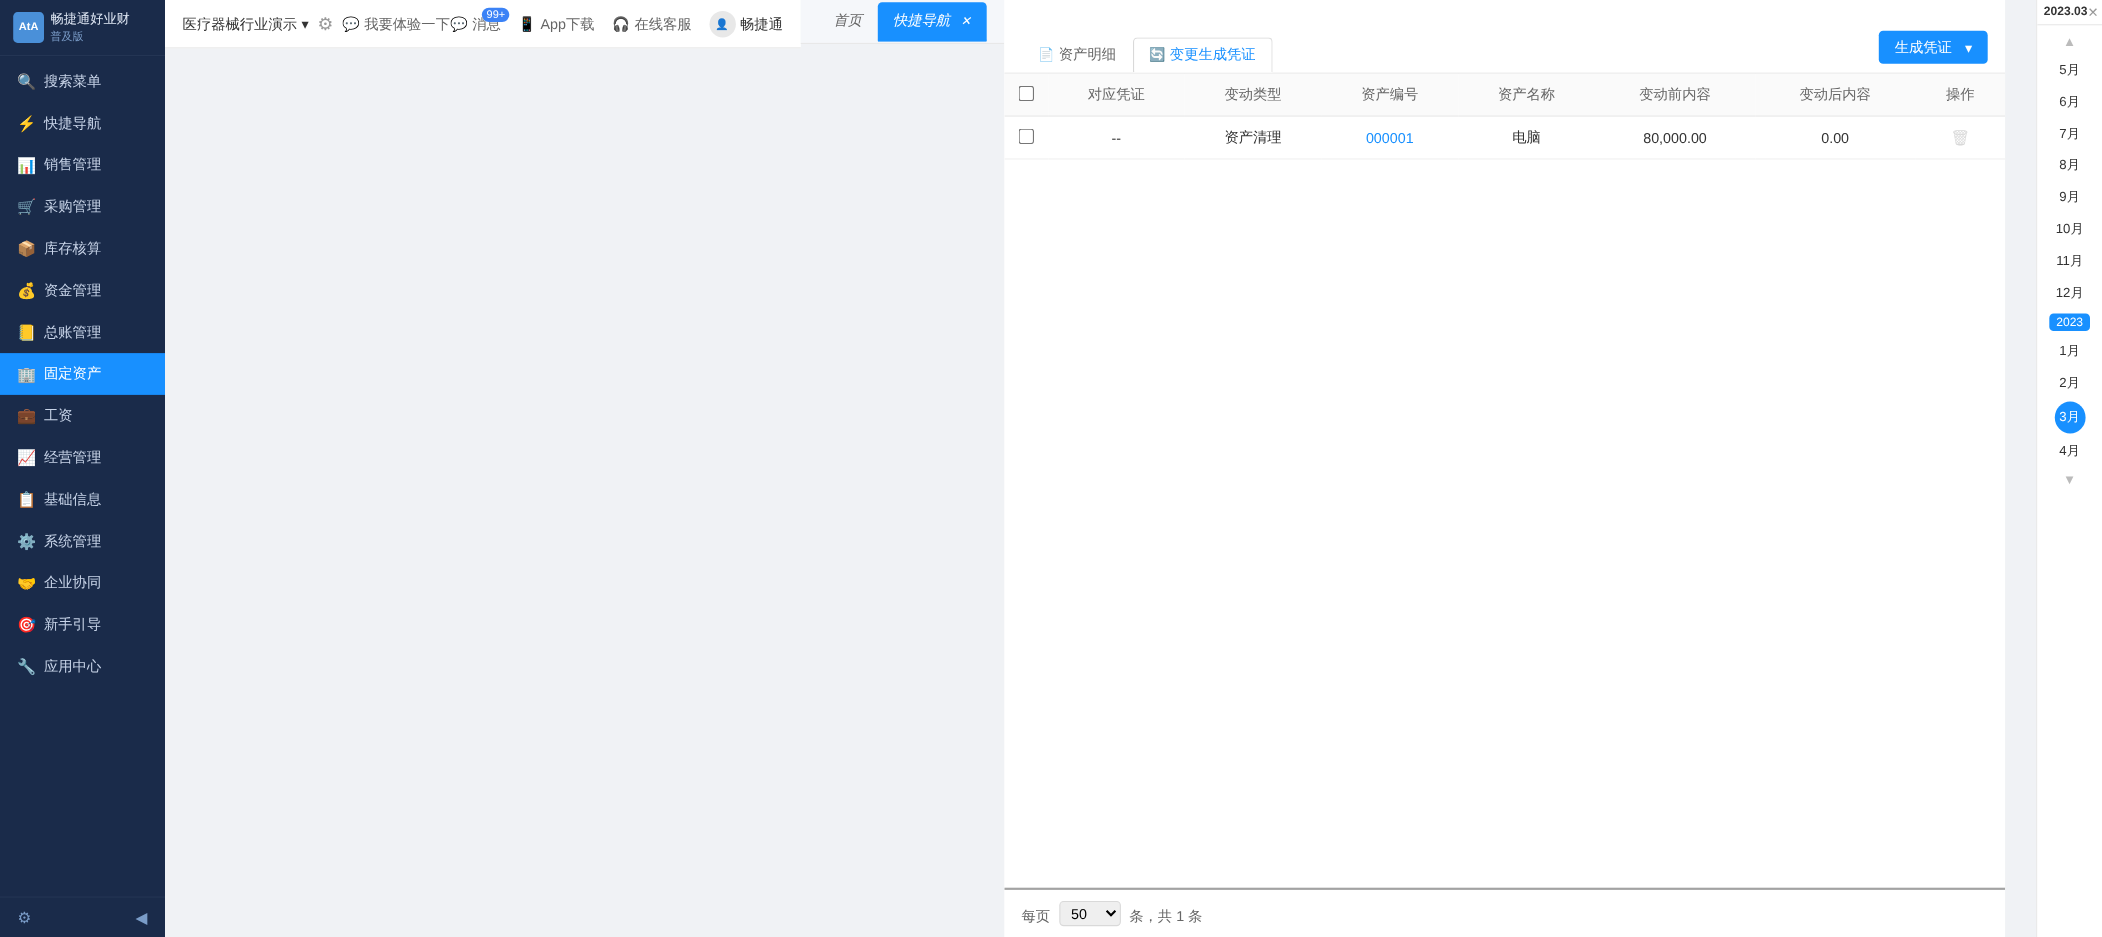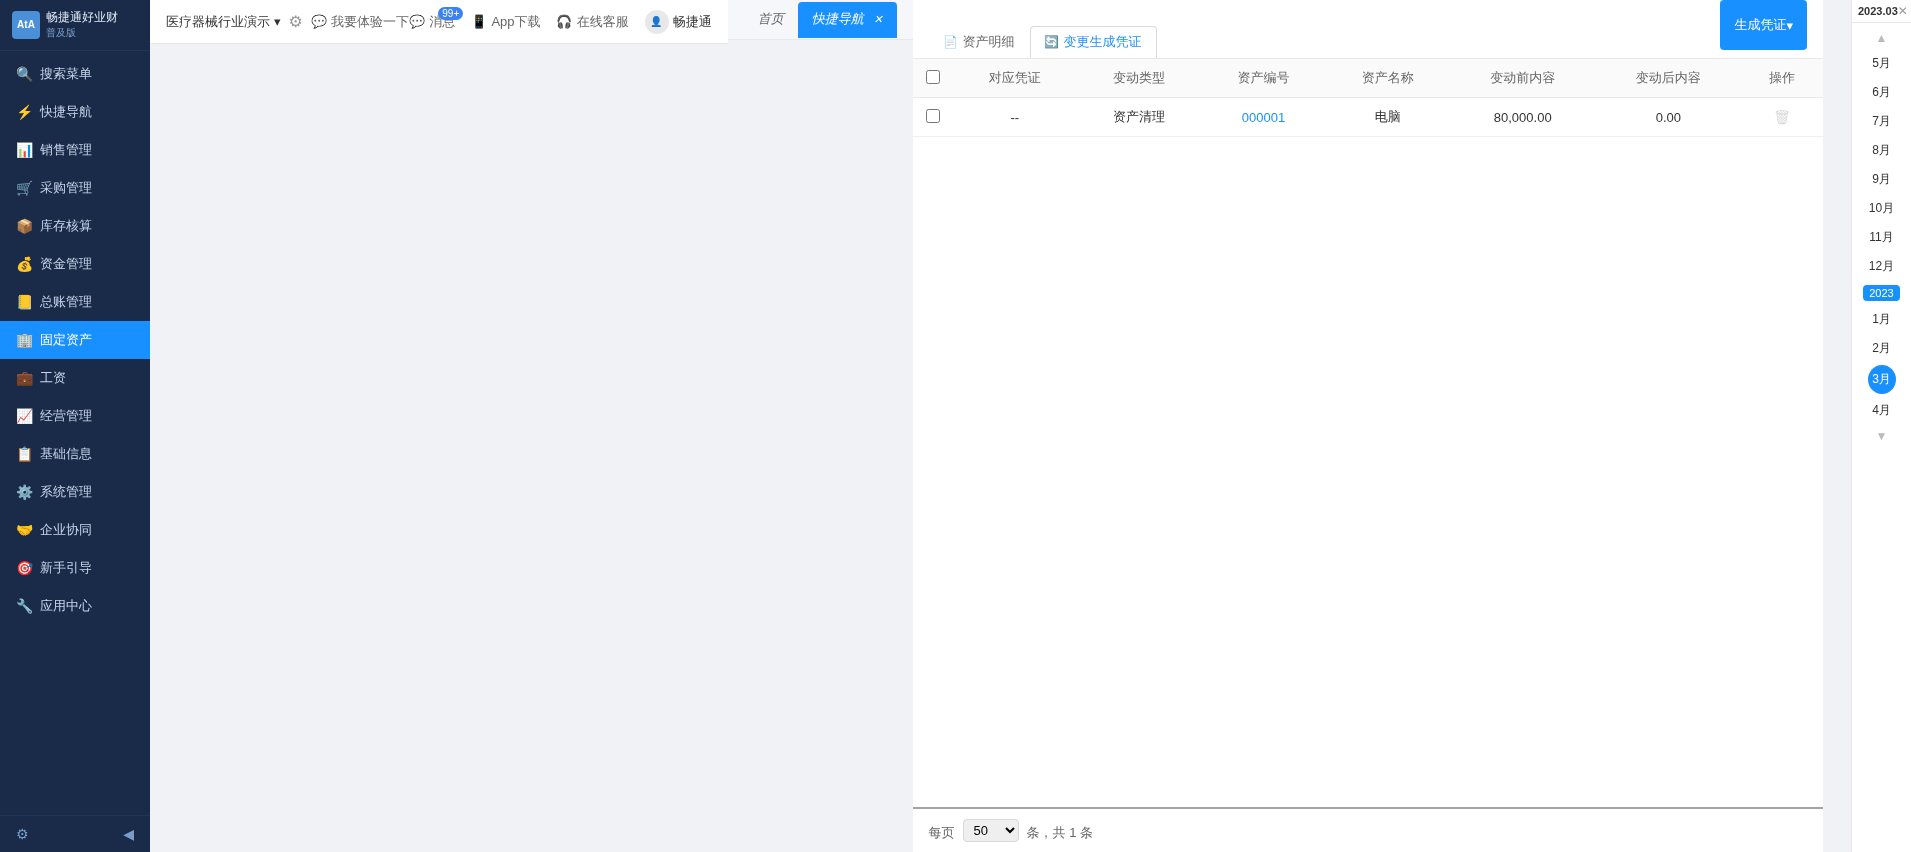--- a/index.html
+++ b/index.html
@@ -117,24 +117,24 @@
     }
     .inner-tab-icon { font-size: 12px; }
 
     
     .generate-btn {
       margin-left: auto;
       background: #1890ff;
       color: white;
       border: none;
       border-radius: 4px;
-      padding: 16px 14px;
-      cursor: pointer;
-      font-size: 13px;
-      display: flex; align-items: center; gap: 0;
+      padding: 6px 14px;
+      cursor: pointer;
+      font-size: 13px;
+      display: flex; align-items: center; gap: 12px; margin-top: 28px;
     }
 
     
     .table-container { flex: 1; overflow: auto; padding: 0; }
     table { width: 100%; border-collapse: collapse; }
     thead tr { background: #fafafa; }
     th {
       padding: 10px 12px;
       text-align: center;
       font-weight: normal;

